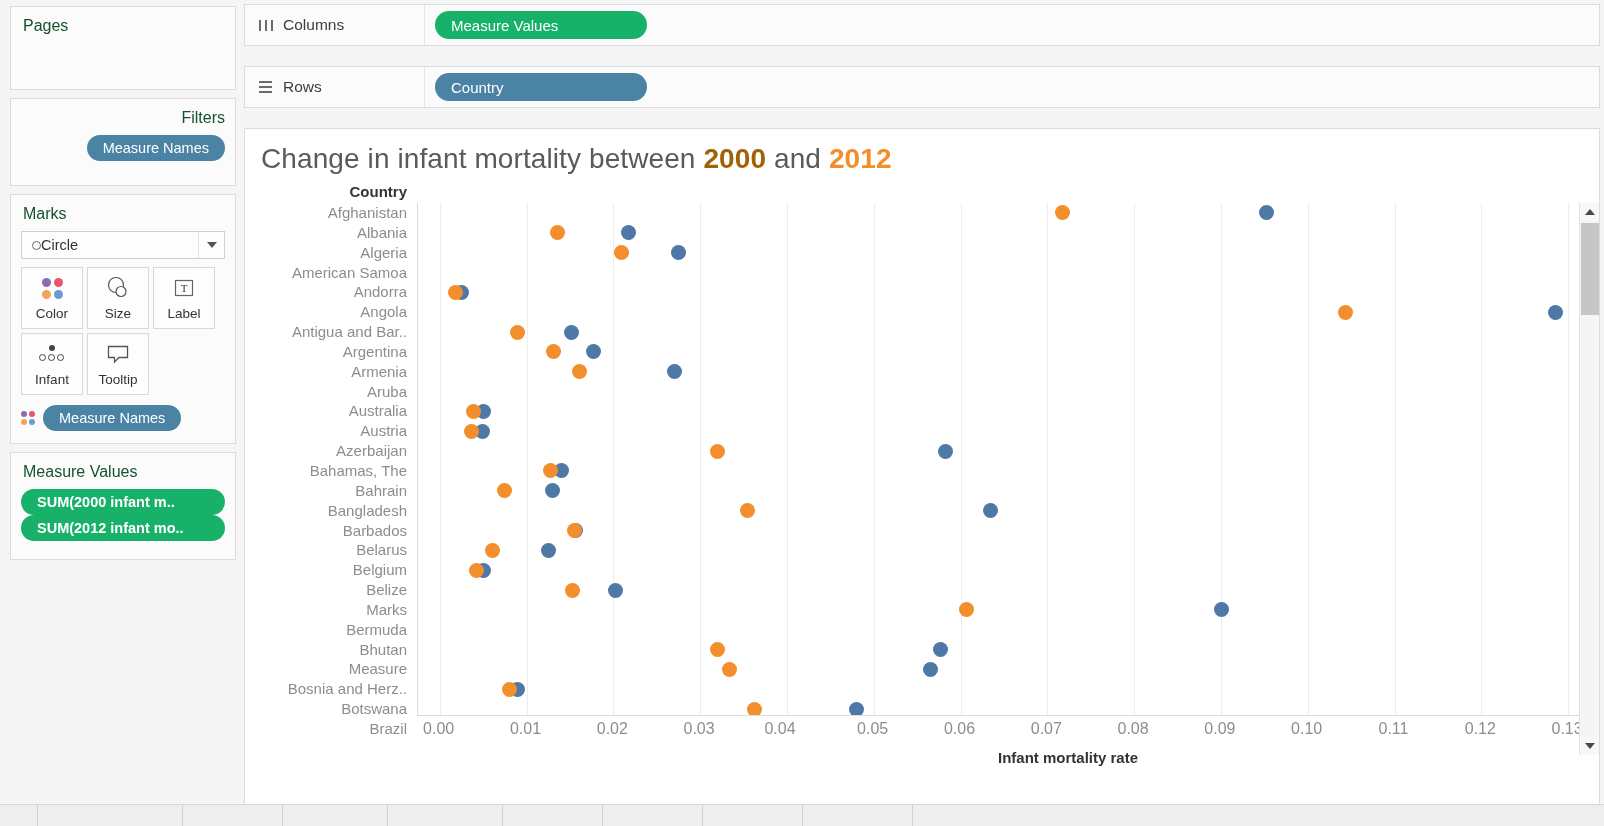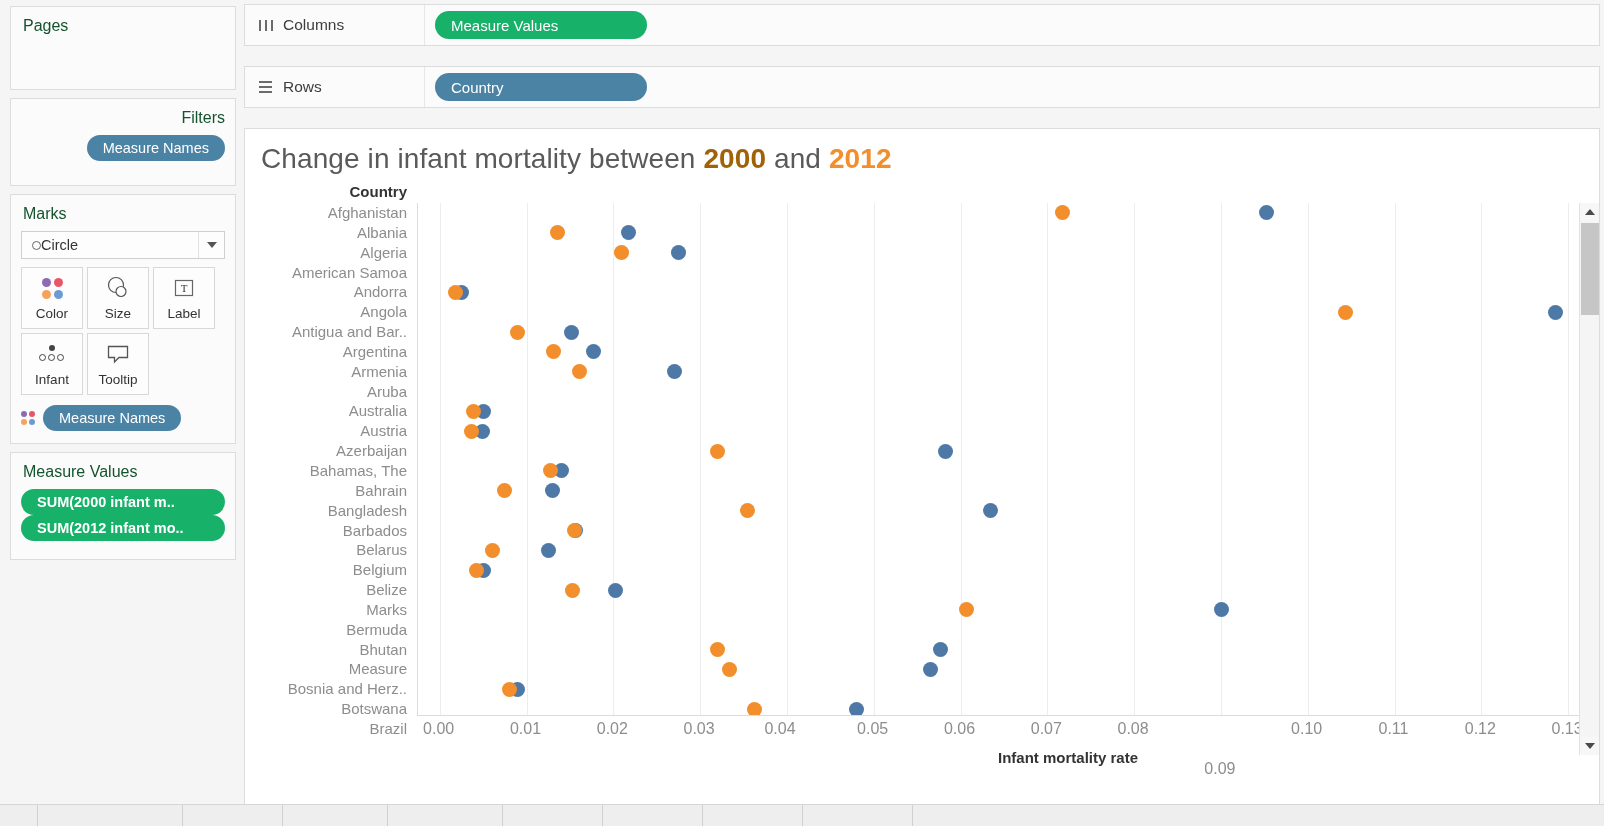--- a/index.html
+++ b/index.html
@@ -502,21 +502,21 @@
         <div id="x-axis">
             <div class="xtick" style="left: 21.7px;">0.00</div>
             <div class="xtick" style="left: 108.5px;">0.01</div>
             <div class="xtick" style="left: 195.3px;">0.02</div>
             <div class="xtick" style="left: 282.1px;">0.03</div>
             <div class="xtick" style="left: 363px;">0.04</div>
             <div class="xtick" style="left: 455.7px;">0.05</div>
             <div class="xtick" style="left: 542.5px;">0.06</div>
             <div class="xtick" style="left: 629.3px;">0.07</div>
             <div class="xtick" style="left: 716.1px;">0.08</div>
-            <div class="xtick" style="left: 802.9px; margin-top: 40px;">0.09</div>
+            <div class="xtick" style="left: 802.9px;">0.09</div>
             <div class="xtick" style="left: 889.7px;">0.10</div>
             <div class="xtick" style="left: 976.5px;">0.11</div>
             <div class="xtick" style="left: 1063.3px;">0.12</div>
             <div class="xtick" style="left: 1150.1px;">0.13</div>
           </div>
         <div id="x-axis-title">Infant mortality rate</div>
       </div>
 
       <div id="vscroll">
         <div class="arrow top">

